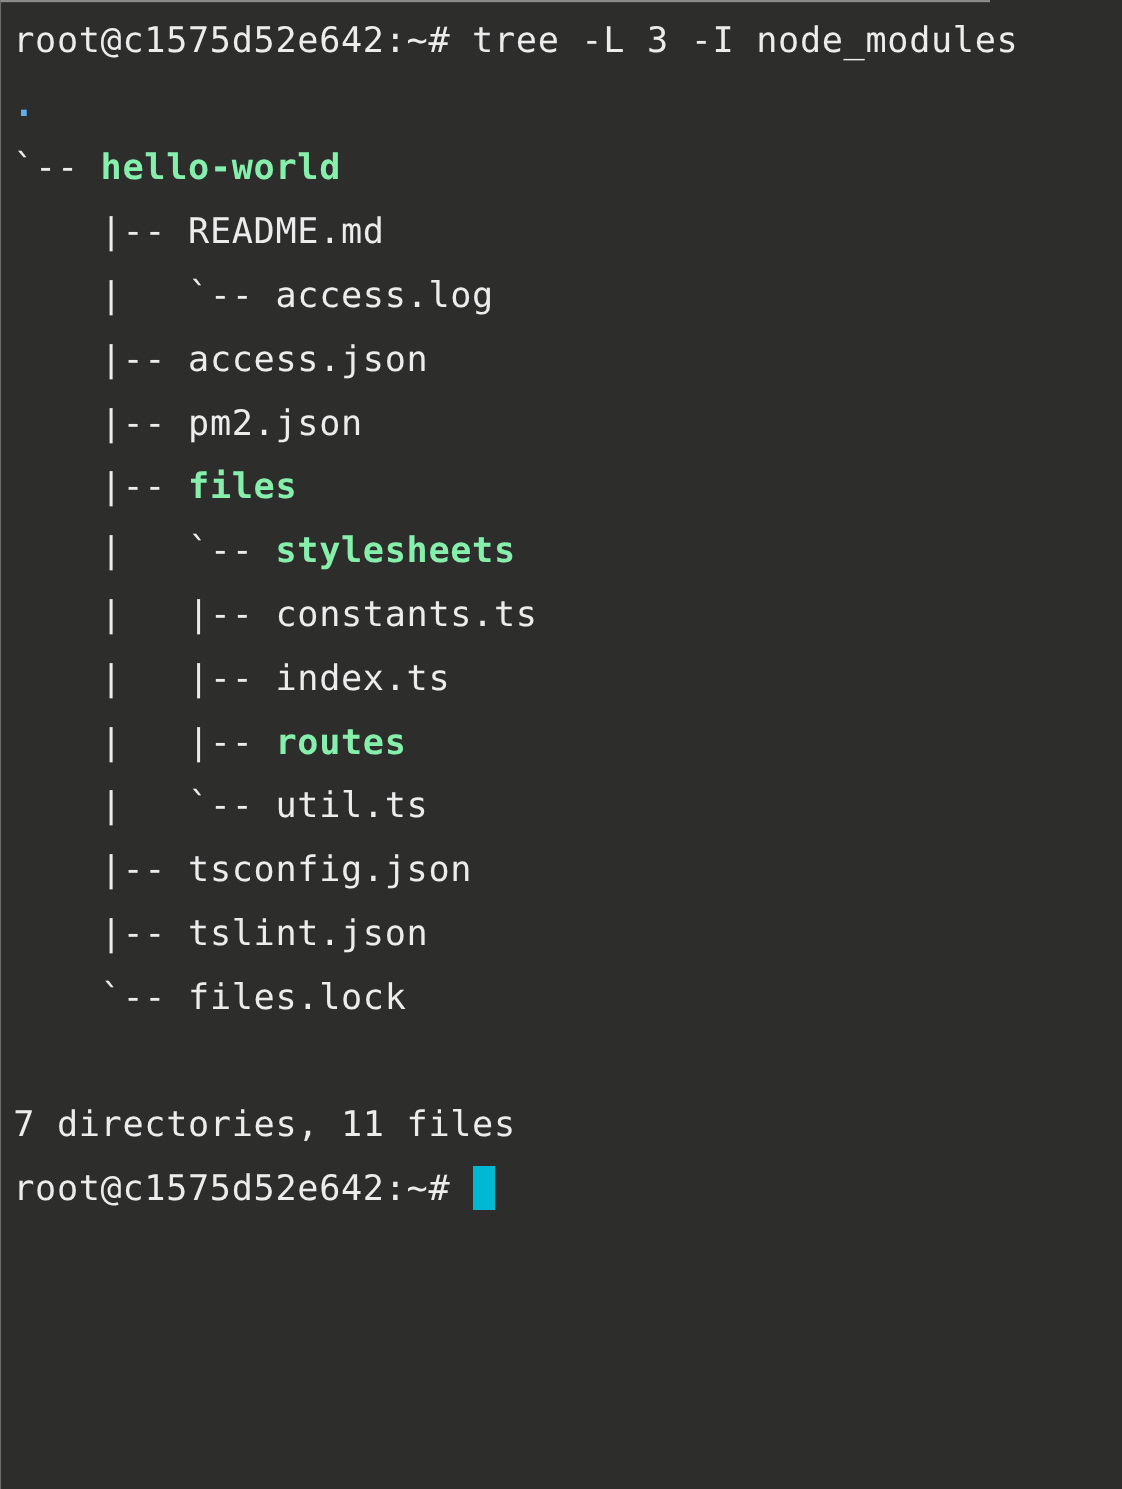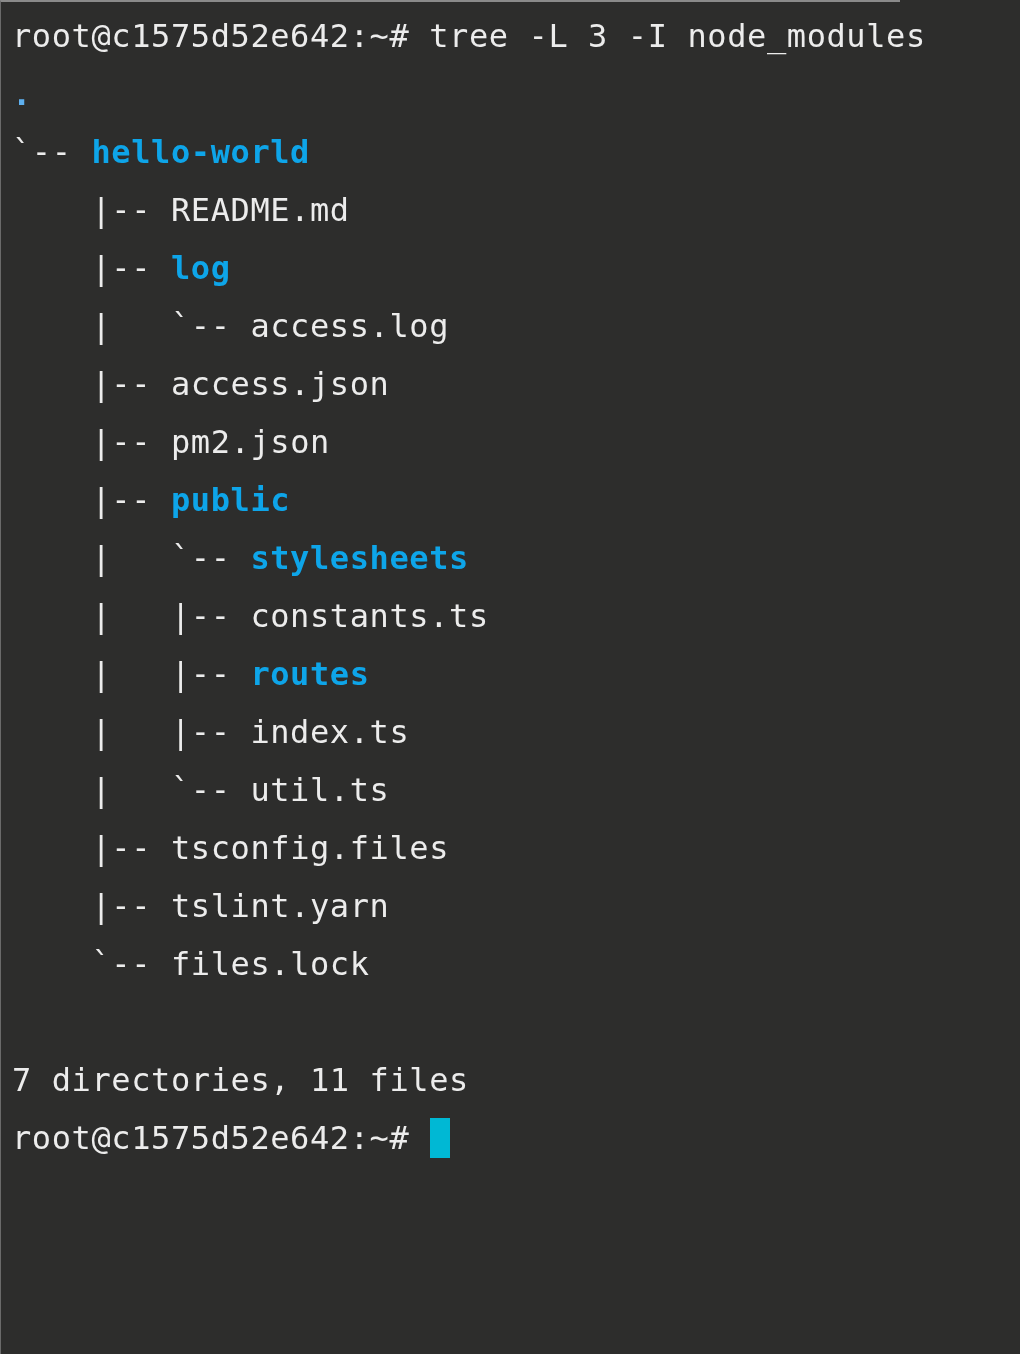--- a/index.html
+++ b/index.html
@@ -25,21 +25,21 @@
     font-size: 32px;
     color: #ececec;
   }
   .line {
     height: 58px;
     line-height: 40px;
     white-space: pre;
     letter-spacing: 0.6px;
   }
   .dir {
-    color: #0ea5e9;
+    color: #86efac;
     font-weight: bold;
   }
   .dot { color: #5eb0ef; font-weight: bold; }
   .blank { height: 58px; }
   .cursor {
     display: inline-block;
     width: 20px;
     height: 40px;
     background: #00b8d4;
     vertical-align: top;
@@ -49,32 +49,31 @@
 </head>
 <body>
 
 <div class="terminal">
   <div class="line"><span>root@c1575d52e642:~#</span> <span>tree -L 3 -I node_modules</span></div>
 
   <div id="tree-output">
     <div class="line"><span></span><span class="dot">.</span></div>
     <div class="line"><span>`-- </span><span class="dir">hello-world</span></div>
     <div class="line"><span>    |-- </span><span>README.md</span></div>
-    <div class="line"><span>    |-- </span><span class="dir">log</span></div>
     <div class="line"><span>    |   `-- </span><span>access.log</span></div>
     <div class="line"><span>    |-- </span><span>access.json</span></div>
     <div class="line"><span>    |-- </span><span>pm2.json</span></div>
-    <div class="line"><span>    |-- </span><span class="dir">public</span></div>
+    <div class="line"><span>    |-- </span><span class="dir">files</span></div>
     <div class="line"><span>    |   `-- </span><span class="dir">stylesheets</span></div>
     <div class="line"><span>    |   |-- </span><span>constants.ts</span></div>
+    <div class="line"><span>    |   |-- </span><span>index.ts</span></div>
     <div class="line"><span>    |   |-- </span><span class="dir">routes</span></div>
-    <div class="line"><span>    |   |-- </span><span>index.ts</span></div>
     <div class="line"><span>    |   `-- </span><span>util.ts</span></div>
-    <div class="line"><span>    |-- </span><span>tsconfig.files</span></div>
-    <div class="line"><span>    |-- </span><span>tslint.yarn</span></div>
+    <div class="line"><span>    |-- </span><span>tsconfig.json</span></div>
+    <div class="line"><span>    |-- </span><span>tslint.json</span></div>
     <div class="line"><span>    `-- </span><span>files.lock</span></div>
   </div>
 
   <div class="blank"></div>
 
   <div class="line">7 directories, 11 files</div>
 
   <div class="line"><span>root@c1575d52e642:~#</span> <span class="cursor"></span></div>
 </div>
 

